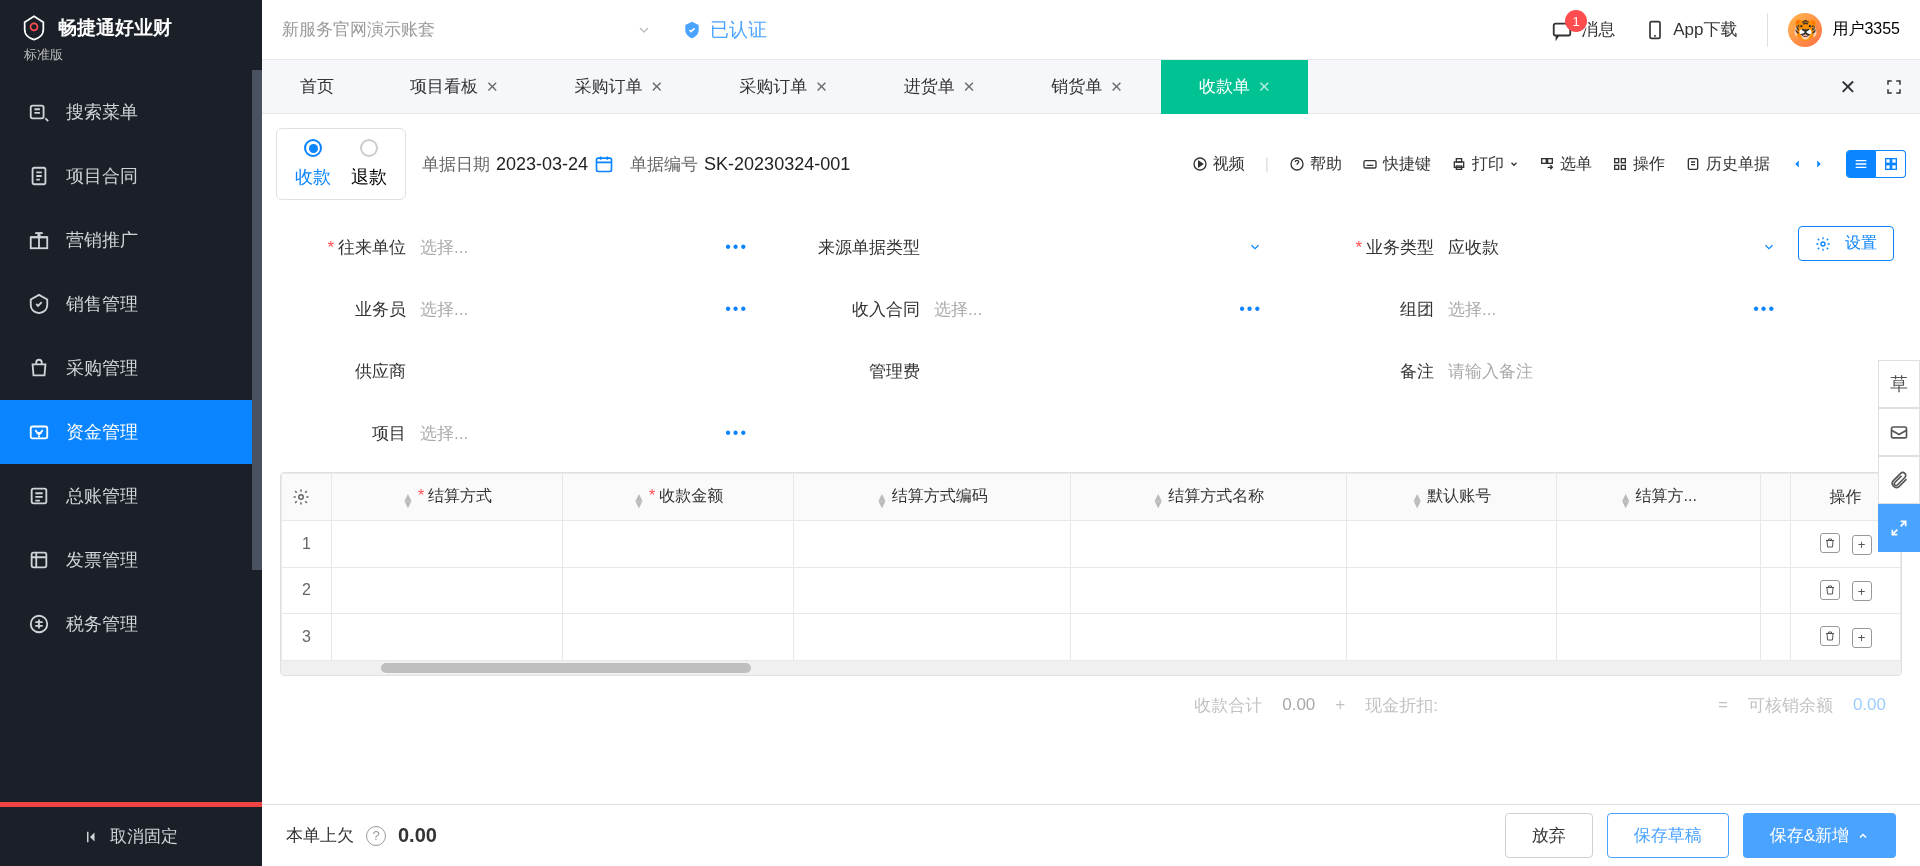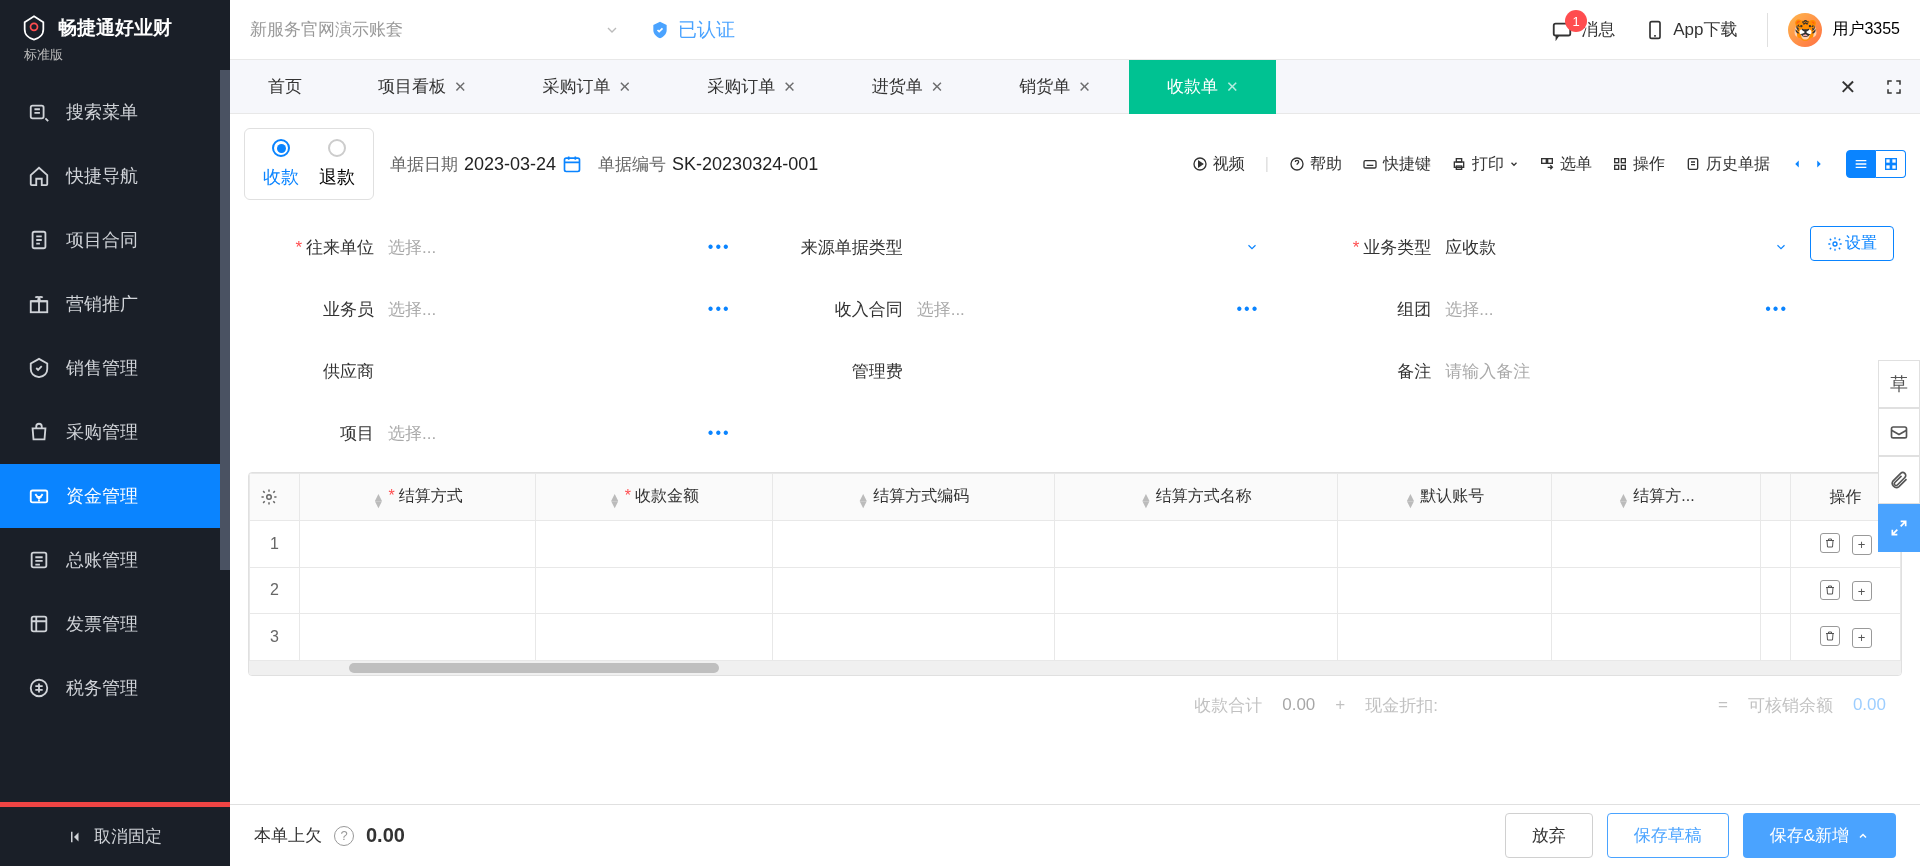--- a/index.html
+++ b/index.html
@@ -1,21 +1,21 @@
 <!DOCTYPE html>
 <html><head>
 <meta charset="utf-8">
 <style>
 * { margin: 0; padding: 0; box-sizing: border-box; font-family: "Microsoft YaHei", "PingFang SC", sans-serif; }
 body { background: #f5f5f5; overflow: hidden; }
 
 .app { display: flex; height: 866px; width: 1920px; }
 
 
-.sidebar { width: 230px; background: #1a1f28; color: #fff; display: flex; flex-direction: column; position: relative; }
+.sidebar { width: 262px; background: #1a1f28; color: #fff; display: flex; flex-direction: column; position: relative; }
 .sidebar-scroll { position: absolute; right: 0; top: 70px; width: 10px; height: 500px; background: #4a5262; }
 .logo-area { padding: 14px 20px 8px; display: flex; flex-direction: column; gap: 4px; }
 .logo-row { display: flex; align-items: center; gap: 10px; }
 .logo-icon { width: 28px; height: 28px; display: flex; align-items: center; justify-content: center; }
 .logo-icon svg { width: 28px; height: 28px; }
 .logo-text { font-size: 19px; font-weight: 600; color: #fff; }
 .logo-sub { font-size: 13px; color: #bbb; margin-left: 4px; }
 .menu { flex: 1; overflow-y: auto; margin-top: 8px; }
 .menu-item { display: flex; align-items: center; gap: 16px; padding: 20px 28px; font-size: 18px; cursor: pointer; color: #d0d3d8; }
 .menu-item.active { background: #0a84ff; color: #fff; }
@@ -71,21 +71,21 @@
 
 
 .form-grid { display: grid; grid-template-columns: repeat(3, 1fr); gap: 24px 60px; padding: 10px 20px 20px; }
 .form-field { display: flex; align-items: center; gap: 12px; }
 .field-label { width: 110px; text-align: right; font-size: 17px; color: #333; }
 .req { color: #ff4d4f; margin-right: 4px; }
 .field-input { flex: 1; height: 38px; display: flex; align-items: center; justify-content: space-between; padding: 0 2px; color: #aaa; font-size: 17px; position: relative; }
 .field-input.val { color: #333; }
 .field-dots { color: #0a84ff; font-size: 16px; letter-spacing: 2px; }
 .field-chevron { color: #0a84ff; font-size: 14px; }
-.settings-btn { border: 1px solid #0a84ff; color: #0a84ff; padding: 6px 16px; border-radius: 4px; display: flex; align-items: center; gap: 2px; font-size: 16px; cursor: pointer; }
+.settings-btn { border: 1px solid #0a84ff; color: #0a84ff; padding: 6px 16px; border-radius: 4px; display: flex; align-items: center; gap: 14px; font-size: 16px; cursor: pointer; }
 
 
 .table-wrap { border: 1px solid #e0e0e0; border-radius: 4px; overflow: hidden; margin: 0 4px; }
 .tbl { width: 100%; border-collapse: collapse; }
 .tbl th, .tbl td { border: 1px solid #e8e8e8; padding: 12px 10px; font-size: 16px; text-align: center; }
 .tbl th { background: #fafafa; font-weight: 500; color: #333; position: relative; }
 .tbl th .sort { color: #bbb; font-size: 12px; display: inline-flex; flex-direction: column; line-height: 7px; margin-right: 4px; }
 .th-gear { width: 50px; }
 .tbl td.rownum { color: #666; width: 50px; }
 .tbl td.ops { width: 110px; }
@@ -137,28 +137,20 @@
     <div class="sidebar-scroll"></div>
     <nav class="menu">
       <div class="menu-item">
           <span class="menu-icon">
             <svg width="22" height="22" viewBox="0 0 24 24" stroke="currentColor" fill="none" stroke-width="2">
               <rect x="3" y="5" width="14" height="14" rx="2"></rect>
               <path d="M7 9h6M7 13h6M19 19l3 3"></path>
             </svg>
           </span>
           <span>搜索菜单</span>
-        </div>
-      <div class="menu-item">
-          <span class="menu-icon">
-            <svg width="22" height="22" viewBox="0 0 24 24" stroke="currentColor" fill="none" stroke-width="2">
-              <path d="M3 11l9-8 9 8v10a1 1 0 01-1 1h-5v-7h-6v7H4a1 1 0 01-1-1z"></path>
-            </svg>
-          </span>
-          <span>快捷导航</span>
         </div>
       <div class="menu-item">
           <span class="menu-icon">
             <svg width="22" height="22" viewBox="0 0 24 24" stroke="currentColor" fill="none" stroke-width="2">
               <rect x="5" y="3" width="14" height="18" rx="2"></rect>
               <path d="M9 8h6M9 12h6M9 16h4"></path>
             </svg>
           </span>
           <span>项目合同</span>
         </div>

